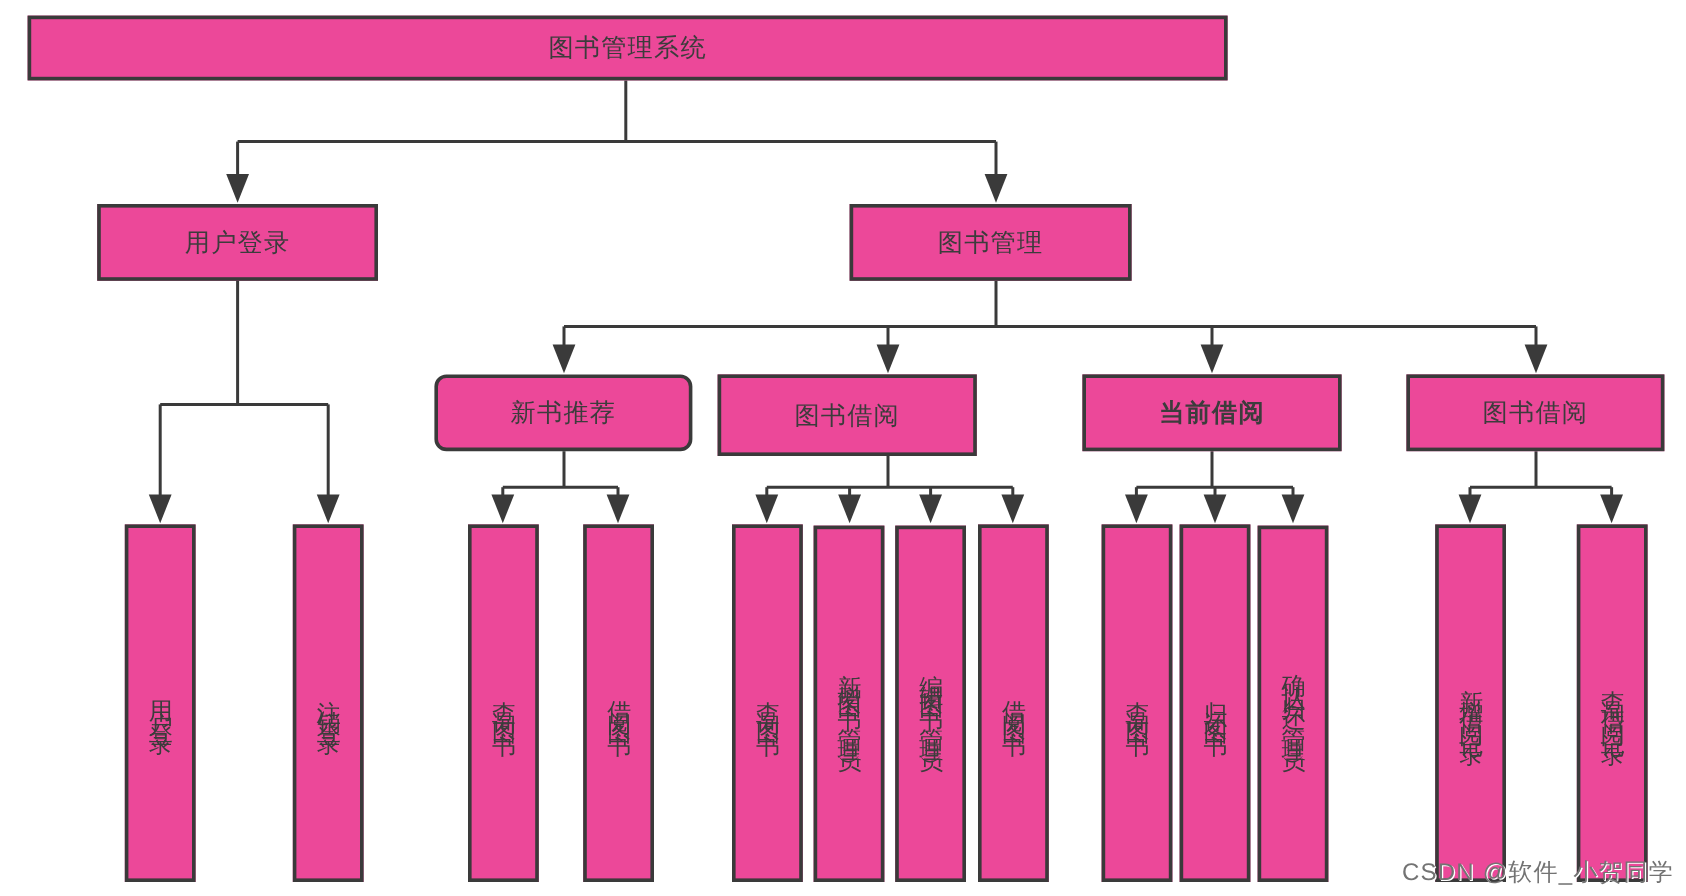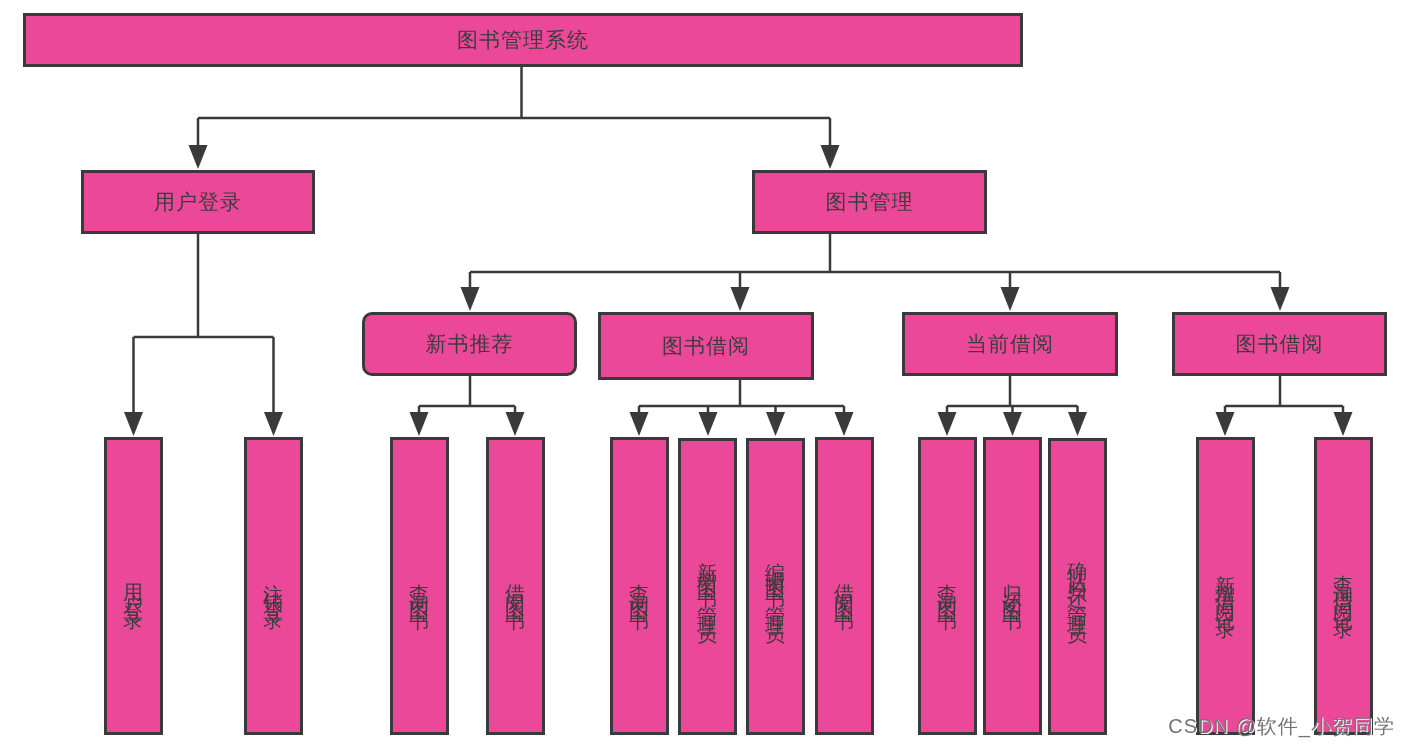--- a/index.html
+++ b/index.html
@@ -119,31 +119,31 @@
     </g>
   </svg>
 
   <div class="node h-node root-node" style="left:23px; top:13px; width:1000px; height:54px;">
     <span>图书管理系统</span>
   </div>
 
   <div class="node h-node" style="left:81px; top:170px; width:234px; height:64px;">
     <span>用户登录</span>
   </div>
-  <div class="node h-node" style="left:752px; top:170px; width:235px; height:64px;justify-content:center;">
+  <div class="node h-node" style="left:708px; top:170px; width:235px; height:64px;justify-content:center;">
     <span>图书管理</span>
   </div>
 
   <div class="node h-node" style="left:362px; top:312px; width:215px; height:64px;border-radius:10px;">
     <span>新书推荐</span>
   </div>
   <div class="node h-node" style="left:598px; top:312px; width:216px; height:68px;">
     <span>图书借阅</span>
   </div>
-  <div class="node h-node" style="left:902px; top:312px; width:216px; height:64px;">
+  <div class="node h-node" style="left:902px; top:312px; width:216px; height:64px;font-weight:bold;">
     <span>当前借阅</span>
   </div>
   <div class="node h-node" style="left:1172px; top:312px; width:215px; height:64px;">
     <span>图书借阅</span>
   </div>
 
   <div class="node v-node" style="left:104px; top:437px; width:59px; height:298px;">
     <span>用户登录</span>
   </div>
   <div class="node v-node" style="left:244px; top:437px; width:59px; height:298px;">

